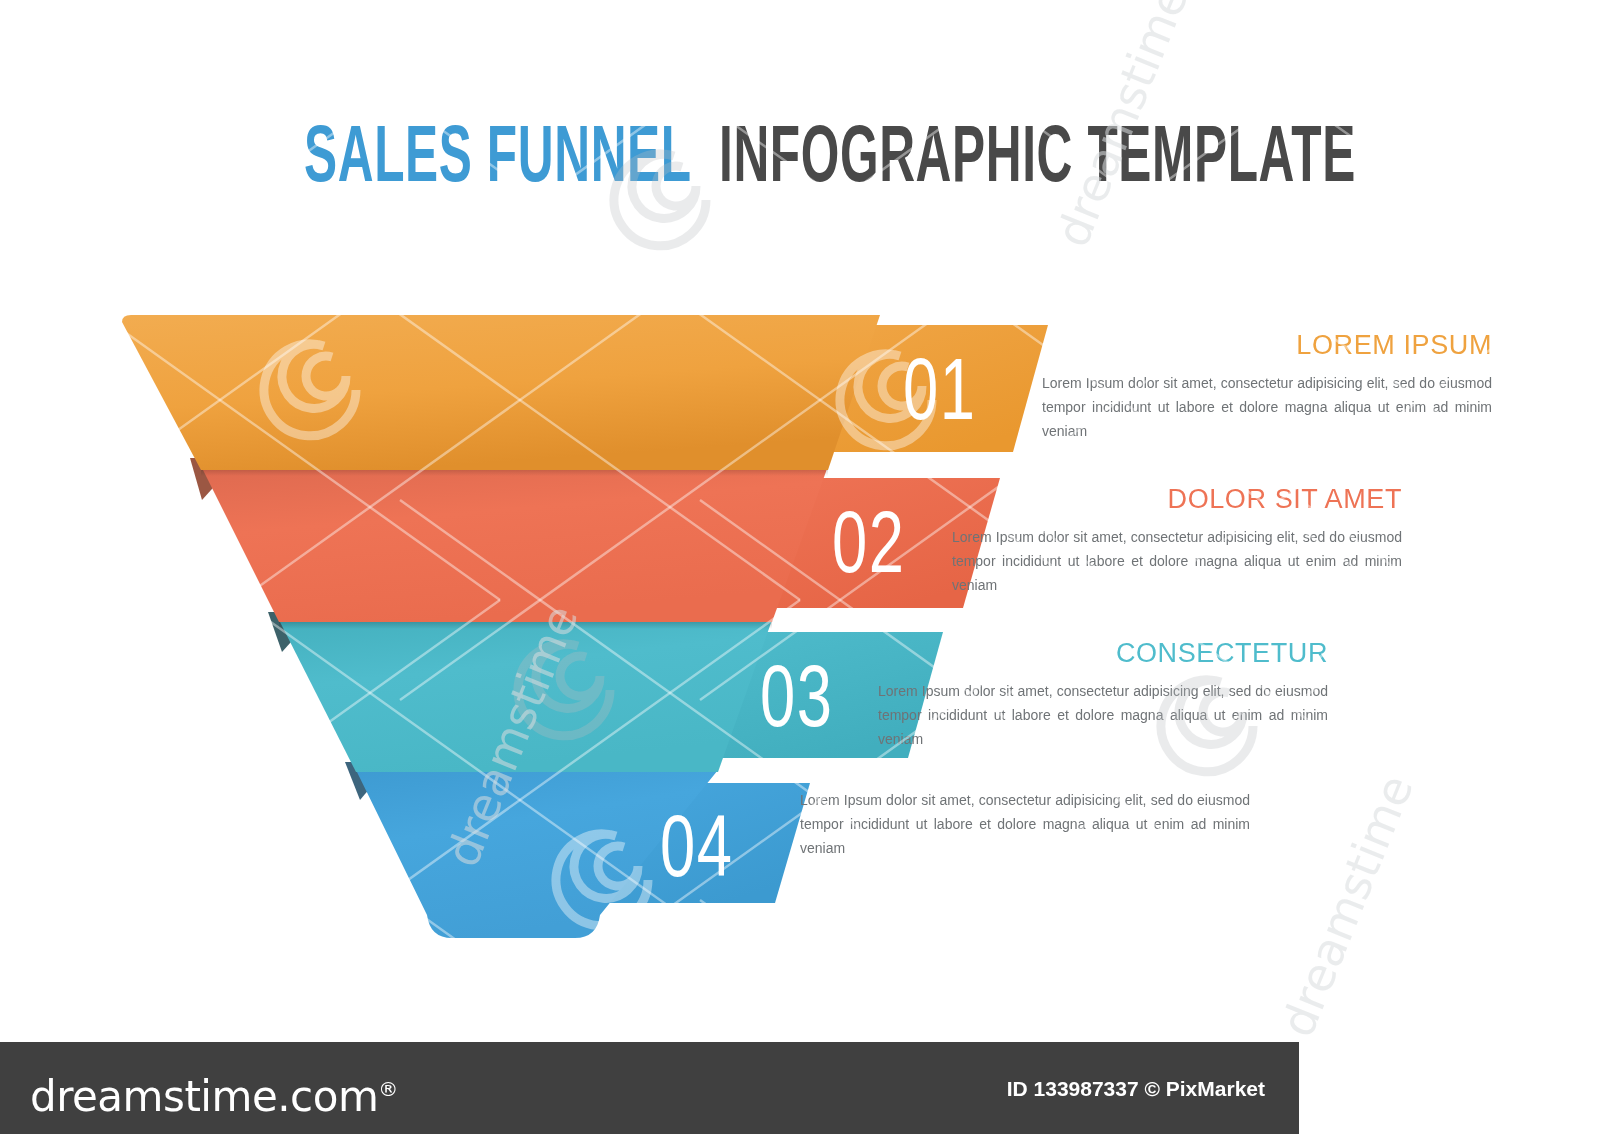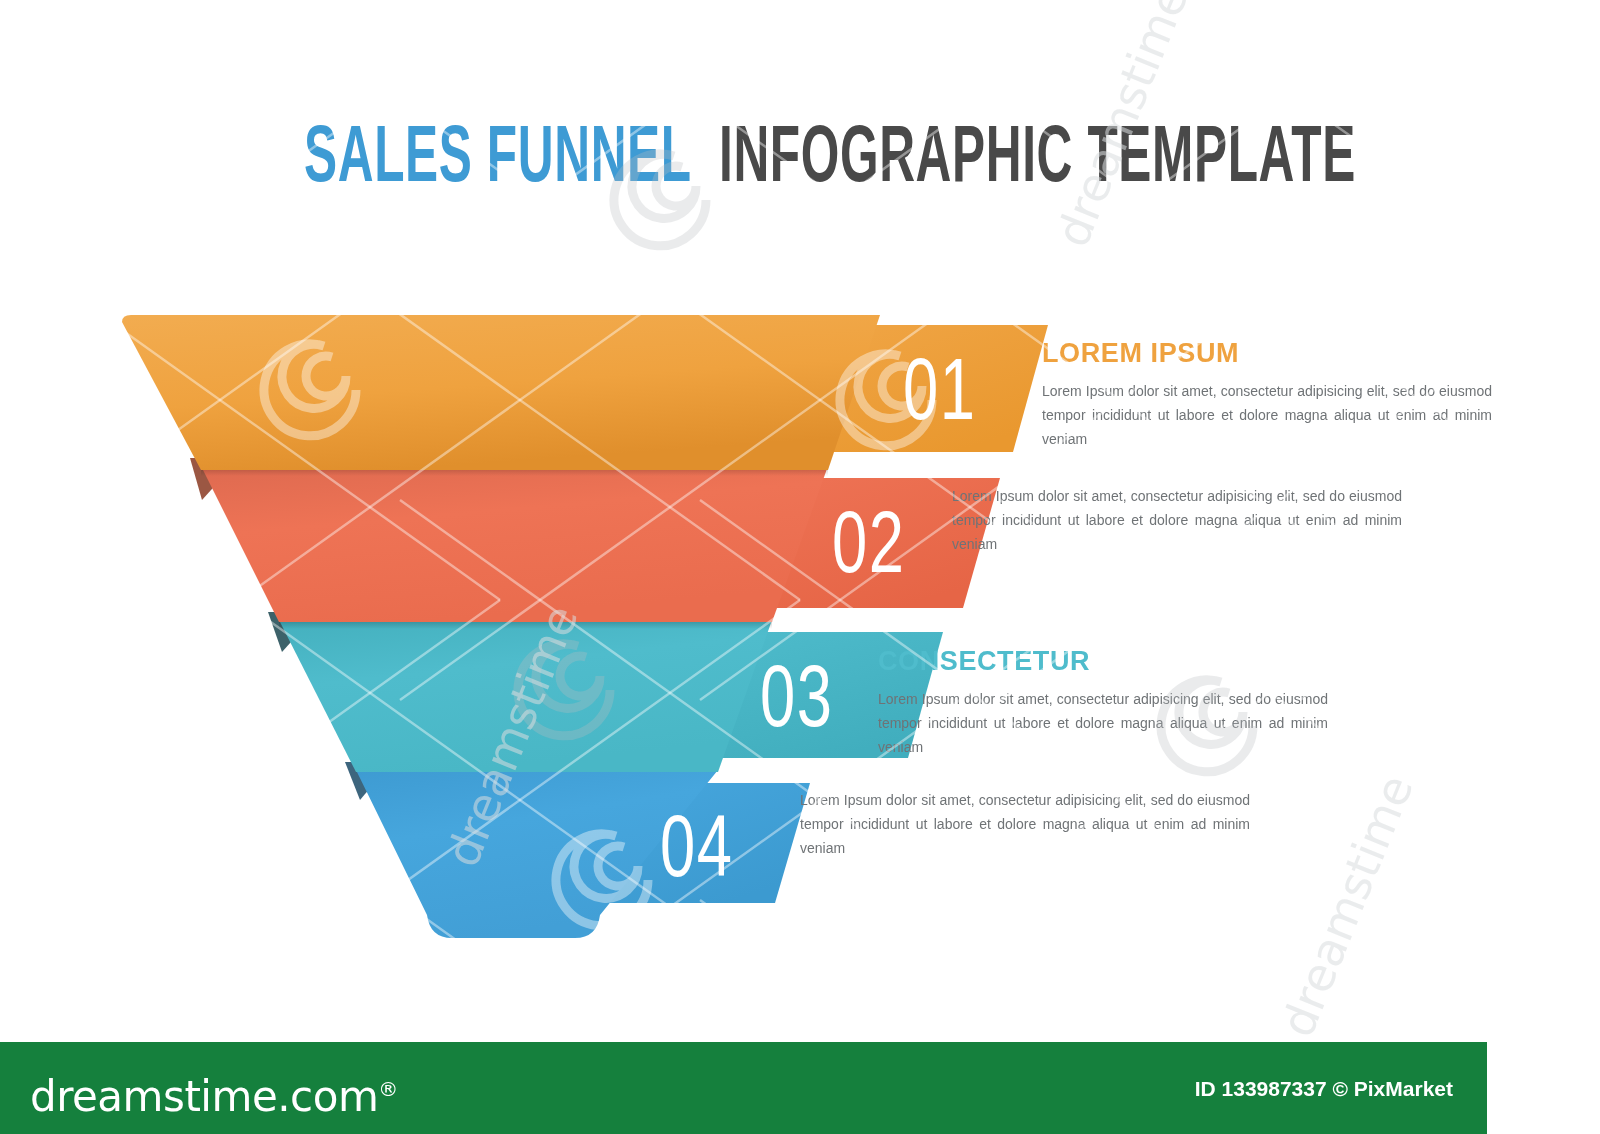--- a/index.html
+++ b/index.html
@@ -44,40 +44,41 @@
     transform:scaleX(0.72);
     transform-origin:left top;
     white-space:nowrap;
   }
 
   
   .block{position:absolute;}
   .block .head{
     font-size:27px;
     line-height:30px;
-    font-weight:700;
+    font-weight:400;
     letter-spacing:0.6px;
     white-space:nowrap;
-    margin:8px 0 11px 0;
+    margin:0 0 11px 0;
+    text-align:right;
   }
   .block .body{
     font-size:14px;
     line-height:24px;
     color:#6f7376;
     text-align:justify;
     margin:0;
   }
 
   
   #wm{position:absolute;left:0;top:0;width:1600px;height:1042px;pointer-events:none;}
 
   
   #footer{
-    position:absolute;left:0;top:1042px;width:1487px;height:92px;
-    background:#15803d;
+    position:absolute;left:0;top:1042px;width:1299px;height:92px;
+    background:#404040;
   }
   #brand{
     position:absolute;left:30px;top:25px;
     color:#ffffff;
     font-size:42px;
     line-height:44px;
     font-family:"DejaVu Sans", sans-serif;
     letter-spacing:-0.5px;
   }
   #brand .reg{font-size:20px;vertical-align:super;}
@@ -179,20 +180,21 @@
   <div class="num" style="left:832px;top:498px;">02</div>
   <div class="num" style="left:760px;top:652px;">03</div>
   <div class="num" style="left:660px;top:802px;">04</div>
 
   <div class="block" style="left:1042px;top:330px;width:450px;">
     <div class="head" style="color:#EFA23F;">LOREM IPSUM</div>
     <div class="body">Lorem Ipsum dolor sit amet, consectetur adipisicing elit, sed do eiusmod tempor incididunt ut labore et dolore magna aliqua ut enim ad minim veniam</div>
   </div>
 
   <div class="block" style="left:952px;top:484px;width:450px;">
+    <div class="head" style="color:#EE7355;">DOLOR SIT AMET</div>
     <div class="body">Lorem Ipsum dolor sit amet, consectetur adipisicing elit, sed do eiusmod tempor incididunt ut labore et dolore magna aliqua ut enim ad minim veniam</div>
   </div>
 
   <div class="block" style="left:878px;top:638px;width:450px;">
     <div class="head" style="color:#4FBCCC;">CONSECTETUR</div>
     <div class="body">Lorem Ipsum dolor sit amet, consectetur adipisicing elit, sed do eiusmod tempor incididunt ut labore et dolore magna aliqua ut enim ad minim veniam</div>
   </div>
 
   <div class="block" style="left:800px;top:788px;width:450px;">
     <div class="body">Lorem Ipsum dolor sit amet, consectetur adipisicing elit, sed do eiusmod tempor incididunt ut labore et dolore magna aliqua ut enim ad minim veniam</div>

